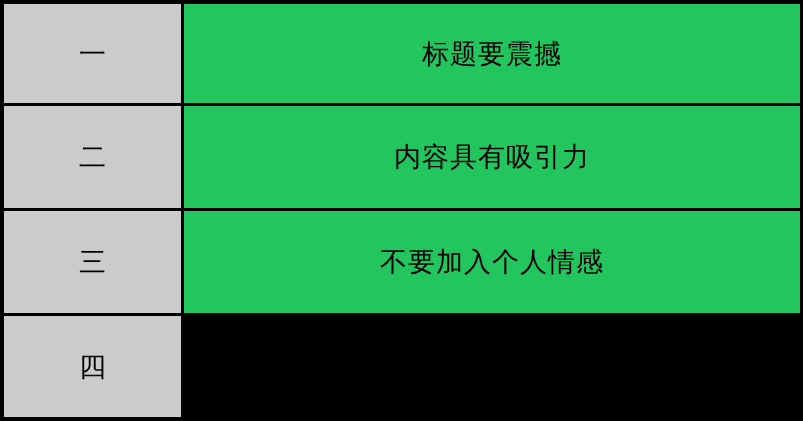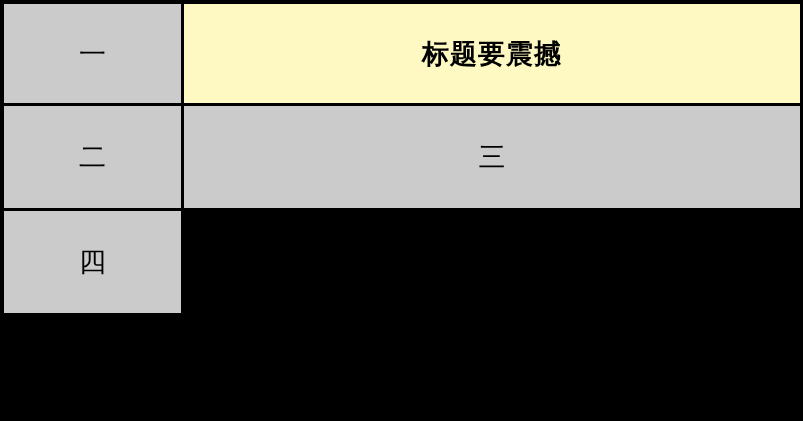--- a/index.html
+++ b/index.html
@@ -16,24 +16,26 @@
       grid-template-rows: 99px 102px 102px 101px;
       gap: 3px 3px;
     }
     .cell {
       display: flex; align-items: center; justify-content: center;
       font-family: "DejaVu Serif", "Liberation Serif", serif;
       color: #000;
       font-size: 27px;
     }
     .num { background: #cbcbcb; }
-    .txt { background: #fef9c3; letter-spacing: 1px; font-weight: bold; }
+    .txt { background: #22c55e; letter-spacing: 1px; }
   </style>
 </head>
 <body>
 
 <div class="tbl">
   <div class="cell num">一</div>
   <div class="cell txt">标题要震撼</div>
   <div class="cell num">二</div>
+  <div class="cell txt">内容具有吸引力</div>
   <div class="cell num">三</div>
+  <div class="cell txt">不要加入个人情感</div>
   <div class="cell num">四</div>
 </div>
 
 </body></html>

